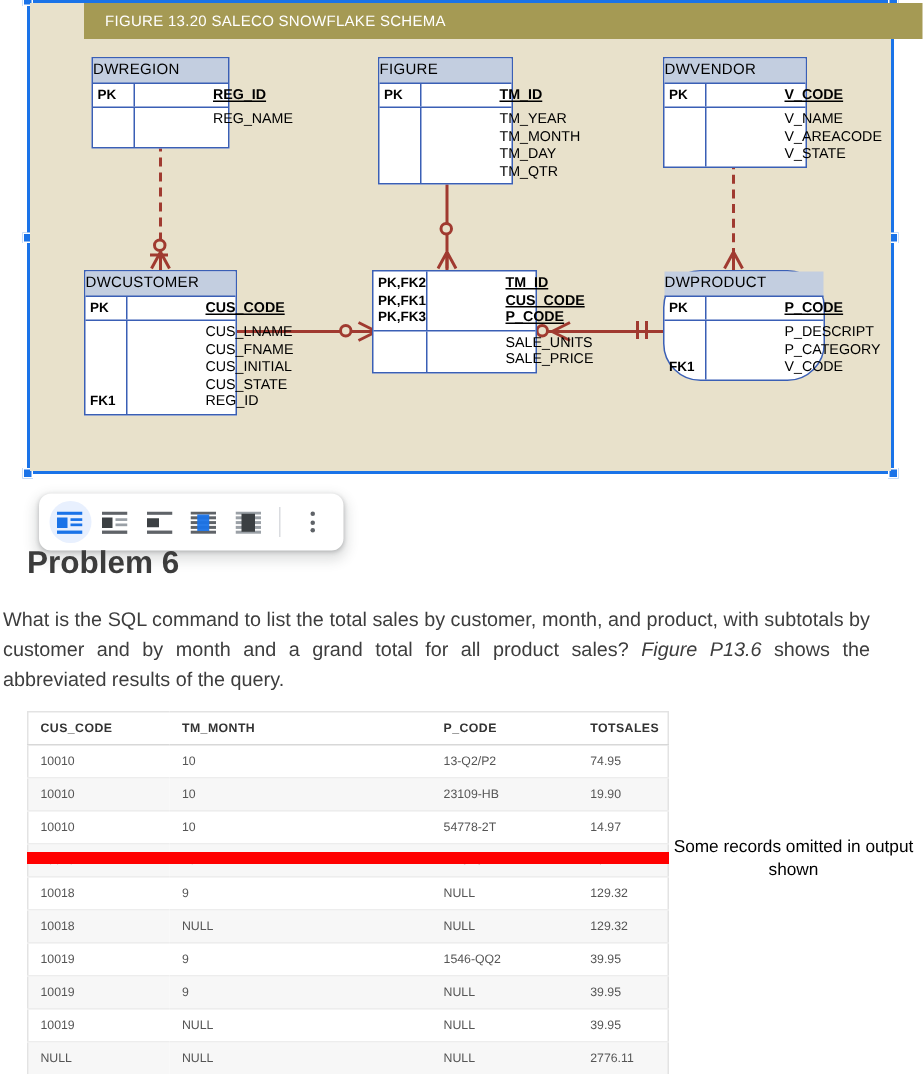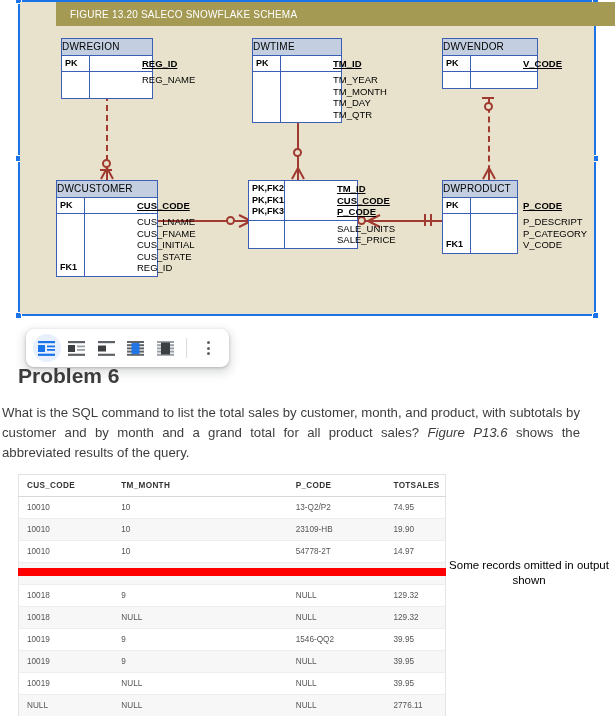--- a/index.html
+++ b/index.html
@@ -215,21 +215,21 @@
         <div class="ent-key-col klines">
             <div>&nbsp;</div>
           </div>
         <div class="ent-field-col flines">
           <div>REG_NAME</div>
         </div>
       </div>
     </div>
 
     <div class="entity" style="left:232px; top:36px; width:90px;">
-      <div class="ent-title">DWTIME</div>
+      <div class="ent-title">FIGURE</div>
       <div class="ent-row ent-pk-sec">
         <div class="ent-key-col">PK</div>
         <div class="ent-field-col">
           <span class="pkname">TM_ID</span>
         </div>
       </div>
       <div class="ent-row">
         <div class="ent-key-col klines">
             <div>&nbsp;</div>
           </div>
@@ -247,20 +247,25 @@
       <div class="ent-row ent-pk-sec">
         <div class="ent-key-col">PK</div>
         <div class="ent-field-col">
           <span class="pkname">V_CODE</span>
         </div>
       </div>
       <div class="ent-row">
         <div class="ent-key-col klines">
             <div>&nbsp;</div>
           </div>
+        <div class="ent-field-col flines">
+          <div>V_NAME</div>
+          <div>V_AREACODE</div>
+          <div>V_STATE</div>
+        </div>
       </div>
     </div>
 
     <div class="entity" style="left:36px; top:178px; width:102px;">
       <div class="ent-title">DWCUSTOMER</div>
       <div class="ent-row ent-pk-sec">
         <div class="ent-key-col">PK</div>
         <div class="ent-field-col">
           <span class="pkname">CUS_CODE</span>
         </div>
@@ -301,21 +306,21 @@
             <div>&nbsp;</div>
             <div>&nbsp;</div>
           </div>
         <div class="ent-field-col flines">
           <div>SALE_UNITS</div>
           <div>SALE_PRICE</div>
         </div>
       </div>
     </div>
 
-    <div class="entity" style="left:422px; top:178px; width:76px;">
+    <div class="entity" style="left:422px; top:178px; width:108px;border-radius:25px;">
       <div class="ent-title">DWPRODUCT</div>
       <div class="ent-row ent-pk-sec">
         <div class="ent-key-col">PK</div>
         <div class="ent-field-col">
           <span class="pkname">P_CODE</span>
         </div>
       </div>
       <div class="ent-row">
         <div class="ent-key-col klines">
           <div>&nbsp;</div>

